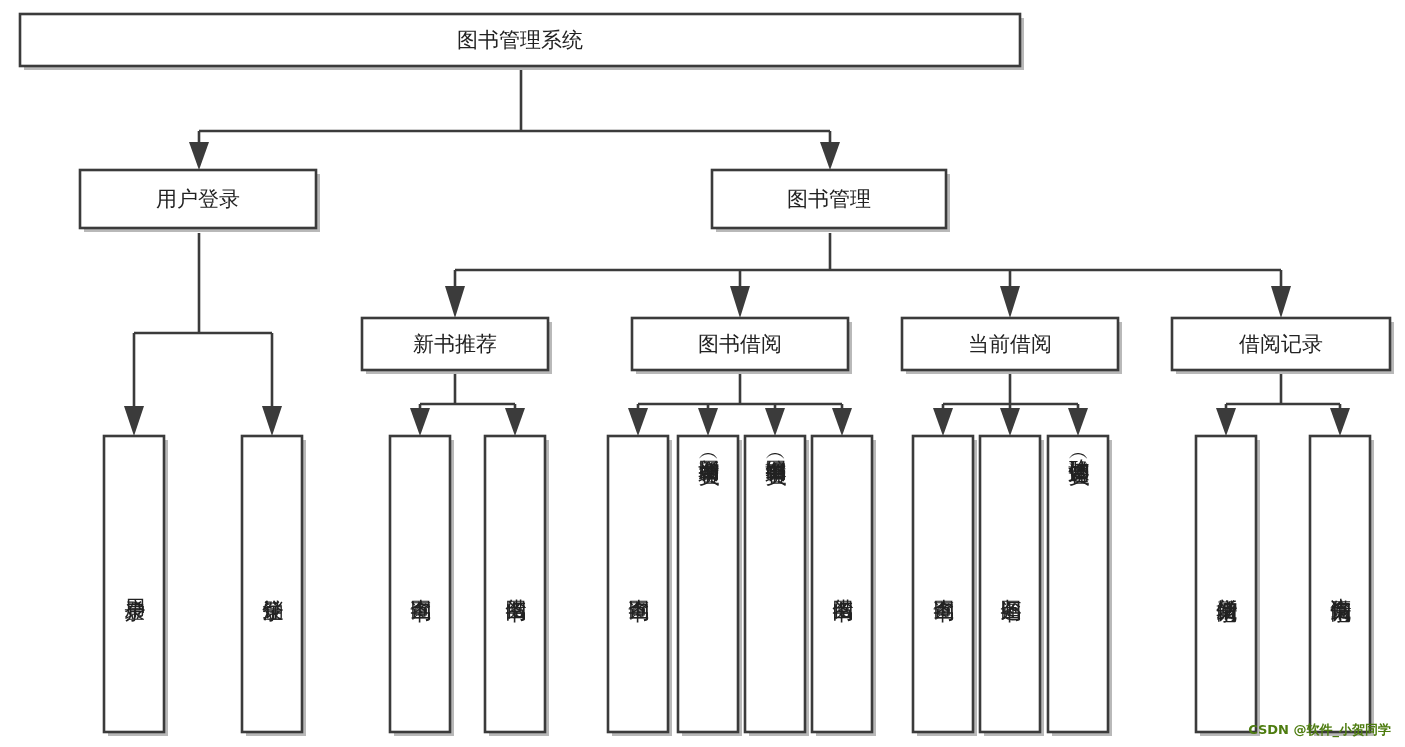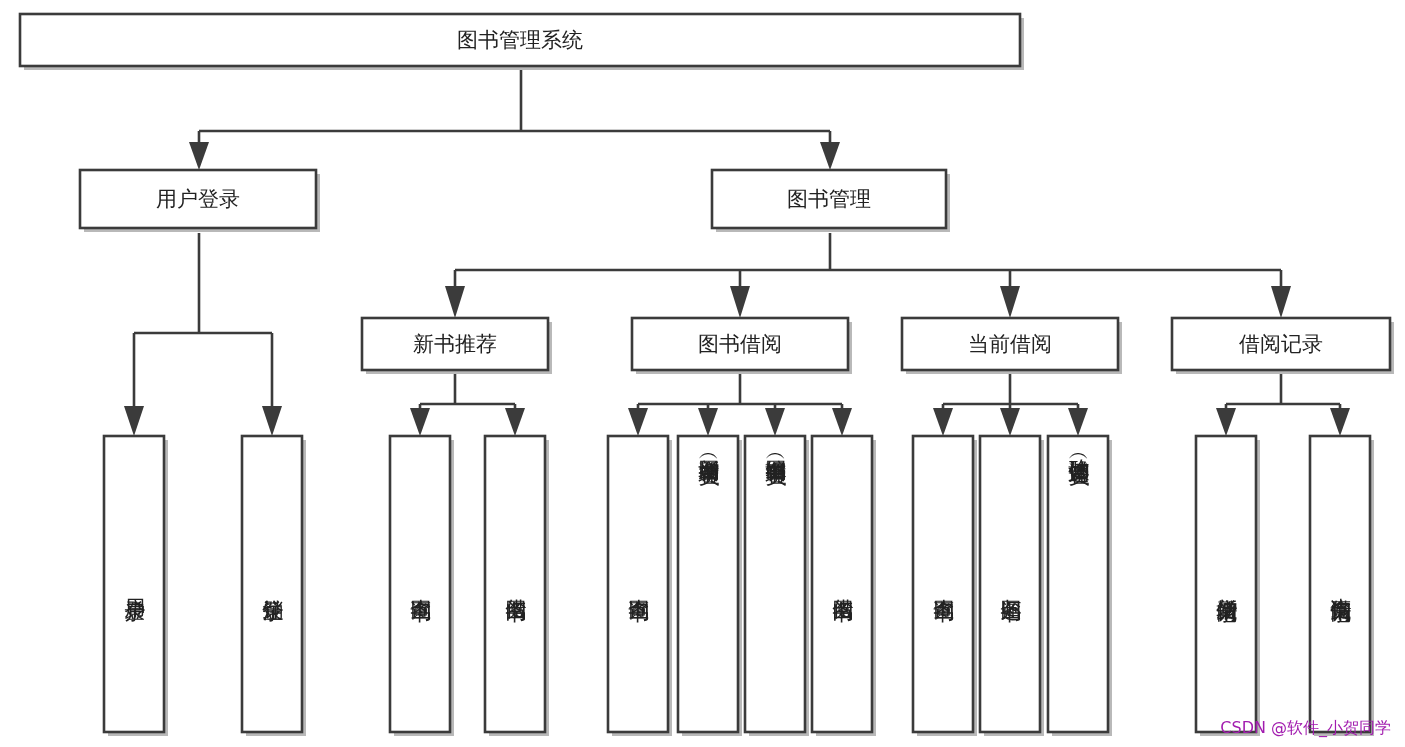--- a/index.html
+++ b/index.html
@@ -72,24 +72,25 @@
   }
   .leaf-label-wrap.centered {
     align-items: center;
     padding-top: 0;
   }
   .watermark {
     position: absolute;
     right: 14px;
     bottom: 8px;
     font-family: "DejaVu Sans", "Liberation Sans", sans-serif;
-    font-size: 16px;
-    color: #a21caf;
+    font-size: 13px;
+    color: #4d7c0f;
     white-space: nowrap;
     pointer-events: none;
+    font-weight: bold;
   }
 </style>
 </head>
 <body>
 
 <div id="diagram-root">
 
   <svg class="flow" viewBox="0 0 1405 747">
 
     <g>

